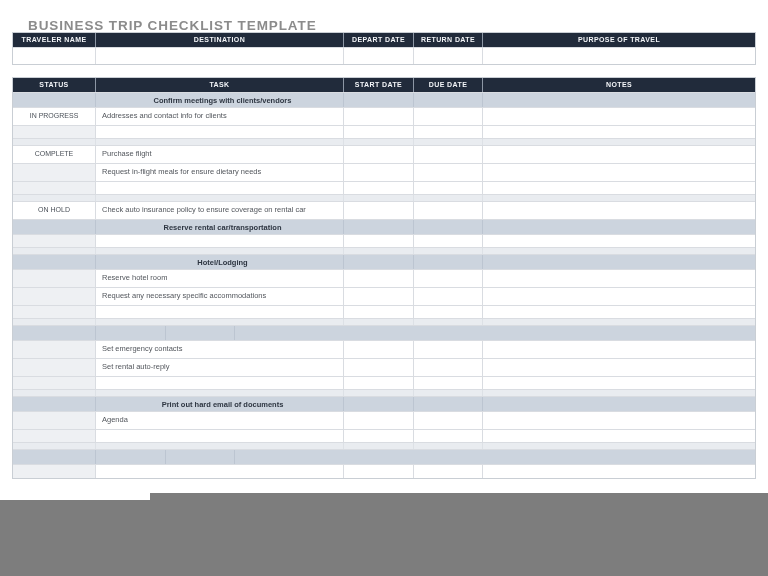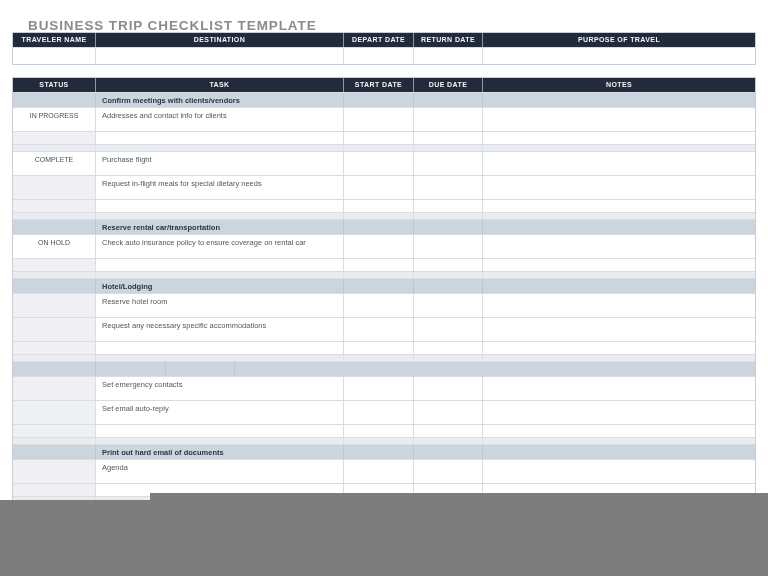--- a/index.html
+++ b/index.html
@@ -37,26 +37,26 @@
   
   .row.header{height:15px;background:var(--header-bg,#212b3b);}
   .row.header .cell{
     color:#f3f5f8;font-size:7px;font-weight:bold;letter-spacing:0.4px;
     text-align:center;line-height:14px;border-right-color:#8d97a5;
   }
   
   .row.trip-blank{height:16px;background:#ffffff;}
   
   .row.section{height:15px;background:var(--section-bg,#ccd4de);}
-  .row.section .cell{line-height:15px;border-right-color:#bcc5d1;}
+  .row.section .cell{line-height:15px;border-right-color:#bcc5d1;text-align:center;}
   .row.section .task-cell{
     font-size:7.5px;font-weight:bold;color:#2d3541;padding-left:6px;
   }
   
-  .row.task{height:24px;background:#ffffff;}
+  .row.task{height:18px;background:#ffffff;}
   .row.task .status-cell{
     text-align:center;font-size:7px;color:#4a5058;line-height:15px;
   }
   .row.task .status-cell.blank{background:var(--empty-status-bg,#eef0f3);}
   .row.task .task-cell{
     font-size:7.5px;color:#53575d;padding-left:6px;line-height:15px;
   }
   
   .row.empty{height:13px;background:#ffffff;}
   .row.empty .status-cell{background:var(--empty-status-bg,#eef0f3);}
@@ -134,53 +134,53 @@
       </div>
       <div class="row task">
         <div class="cell c0 status-cell">COMPLETE</div>
         <div class="cell c1 task-cell">Purchase flight</div>
         <div class="cell c2"></div>
         <div class="cell c3"></div>
         <div class="cell c4"></div>
       </div>
       <div class="row task">
         <div class="cell c0 status-cell blank"></div>
-        <div class="cell c1 task-cell">Request in-flight meals for special dietary needs</div>
-        <div class="cell c2"></div>
-        <div class="cell c3"></div>
-        <div class="cell c4"></div>
-      </div>
-      <div class="row empty">
-        <div class="cell c0 status-cell"></div>
-        <div class="cell c1"></div>
-        <div class="cell c2"></div>
-        <div class="cell c3"></div>
-        <div class="cell c4"></div>
-      </div>
-      <div class="row spacer">
-        <div class="cell c0"></div>
-        <div class="cell c1"></div>
-        <div class="cell c2"></div>
-        <div class="cell c3"></div>
-        <div class="cell c4"></div>
-      </div>
-      <div class="row section">
-        <div class="cell c0"></div>
-        <div class="cell c1 task-cell">Reserve rental car/transportation</div>
+        <div class="cell c1 task-cell">Request in-flight meals for ensure dietary needs</div>
+        <div class="cell c2"></div>
+        <div class="cell c3"></div>
+        <div class="cell c4"></div>
+      </div>
+      <div class="row empty">
+        <div class="cell c0 status-cell"></div>
+        <div class="cell c1"></div>
+        <div class="cell c2"></div>
+        <div class="cell c3"></div>
+        <div class="cell c4"></div>
+      </div>
+      <div class="row spacer">
+        <div class="cell c0"></div>
+        <div class="cell c1"></div>
         <div class="cell c2"></div>
         <div class="cell c3"></div>
         <div class="cell c4"></div>
       </div>
       <div class="row task">
         <div class="cell c0 status-cell">ON HOLD</div>
         <div class="cell c1 task-cell">Check auto insurance policy to ensure coverage on rental car</div>
         <div class="cell c2"></div>
         <div class="cell c3"></div>
         <div class="cell c4"></div>
       </div>
+      <div class="row section">
+        <div class="cell c0"></div>
+        <div class="cell c1 task-cell">Reserve rental car/transportation</div>
+        <div class="cell c2"></div>
+        <div class="cell c3"></div>
+        <div class="cell c4"></div>
+      </div>
       <div class="row empty">
         <div class="cell c0 status-cell"></div>
         <div class="cell c1"></div>
         <div class="cell c2"></div>
         <div class="cell c3"></div>
         <div class="cell c4"></div>
       </div>
       <div class="row spacer">
         <div class="cell c0"></div>
         <div class="cell c1"></div>
@@ -231,21 +231,21 @@
       </div>
       <div class="row task">
         <div class="cell c0 status-cell blank"></div>
         <div class="cell c1 task-cell">Set emergency contacts</div>
         <div class="cell c2"></div>
         <div class="cell c3"></div>
         <div class="cell c4"></div>
       </div>
       <div class="row task">
         <div class="cell c0 status-cell blank"></div>
-        <div class="cell c1 task-cell">Set email auto-reply</div>
+        <div class="cell c1 task-cell">Set rental auto-reply</div>
         <div class="cell c2"></div>
         <div class="cell c3"></div>
         <div class="cell c4"></div>
       </div>
       <div class="row empty">
         <div class="cell c0 status-cell"></div>
         <div class="cell c1"></div>
         <div class="cell c2"></div>
         <div class="cell c3"></div>
         <div class="cell c4"></div>

